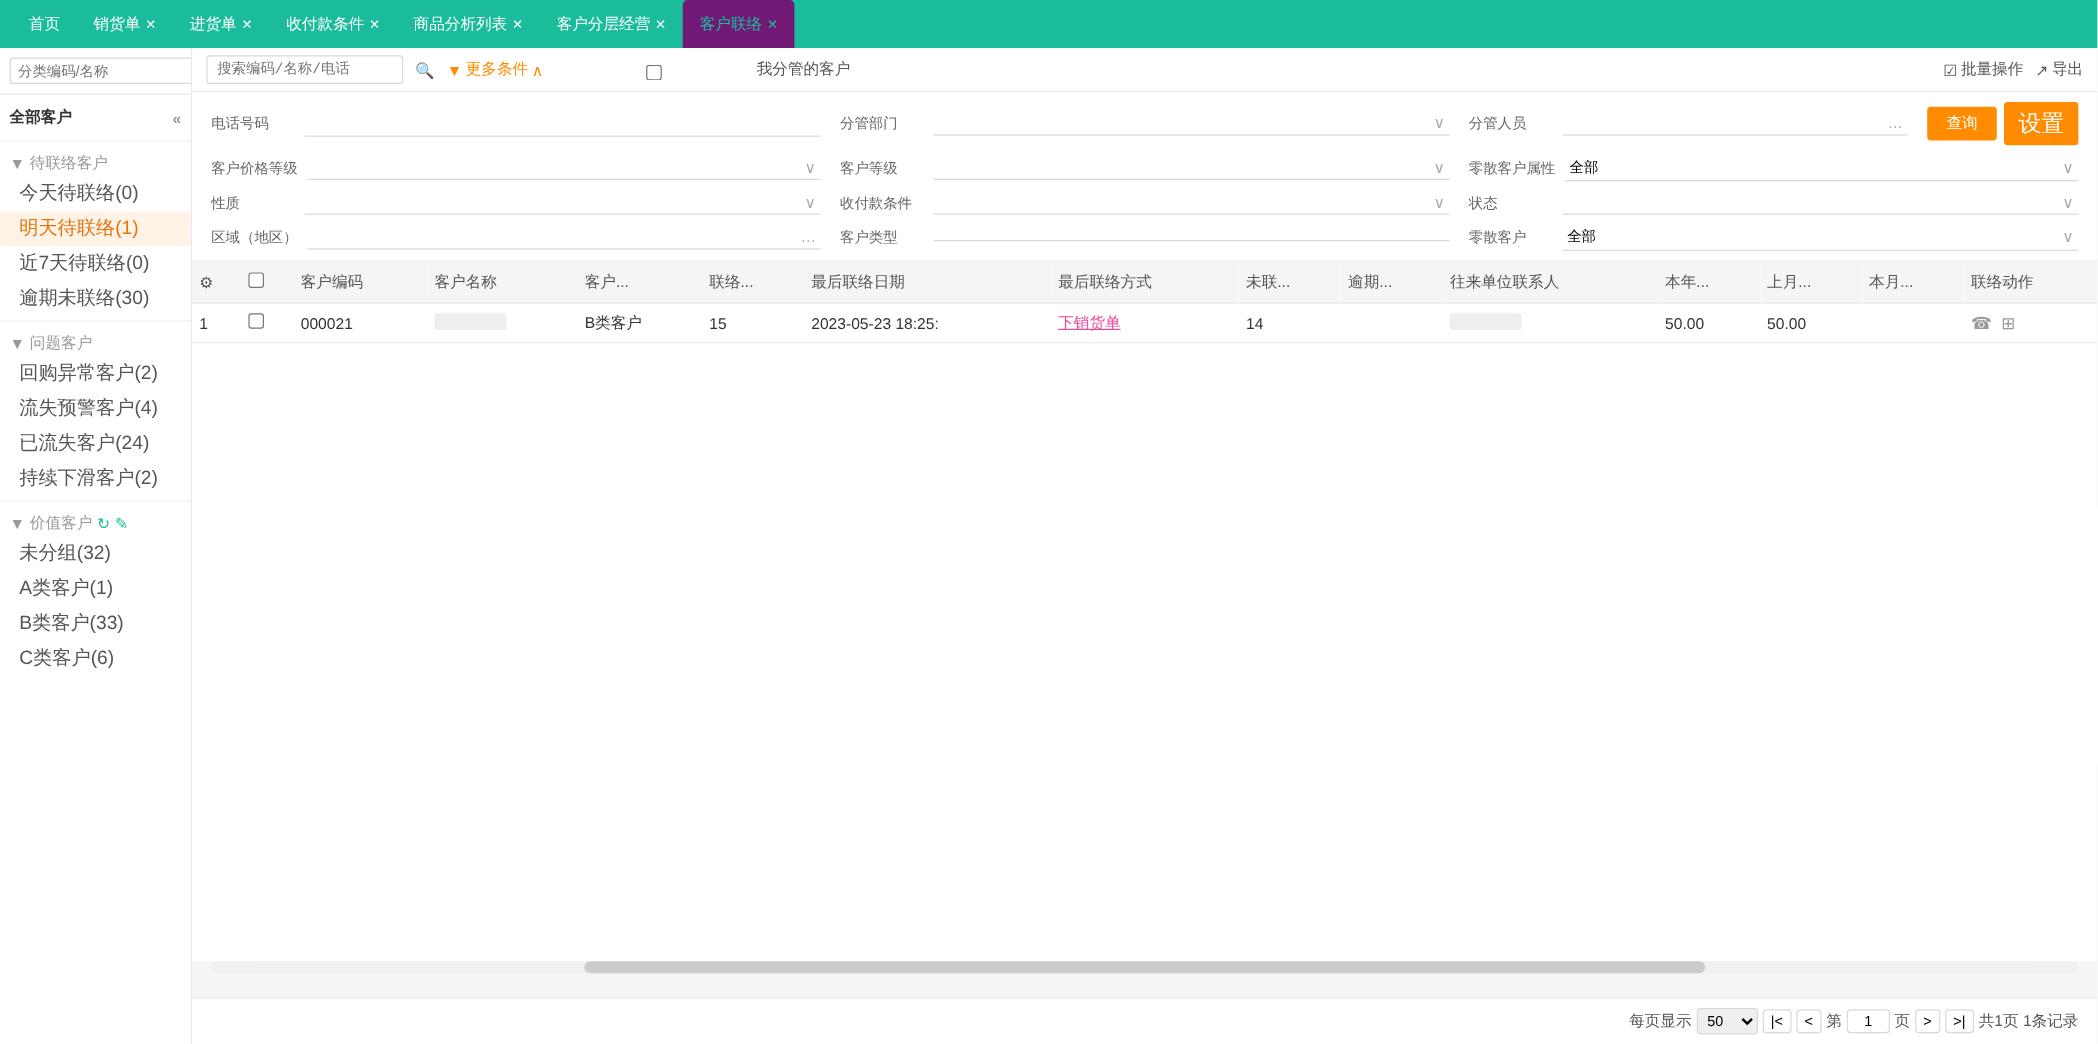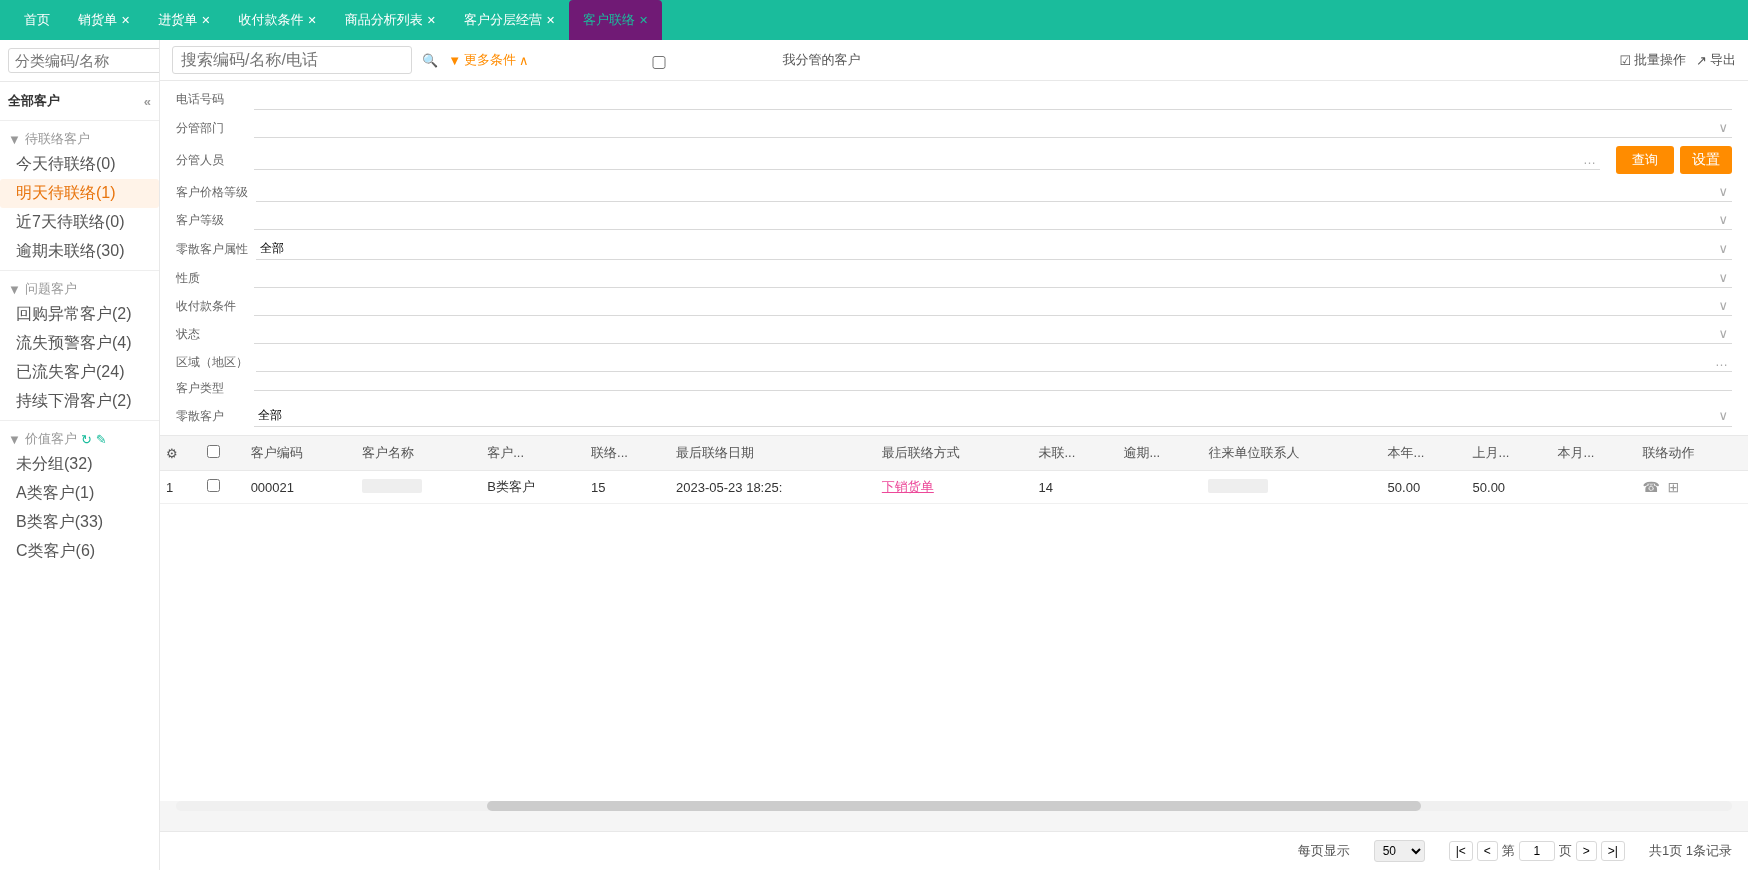--- a/index.html
+++ b/index.html
@@ -10,61 +10,61 @@
     .nav-item { color: #fff; padding: 0 14px; height: 40px; display: flex; align-items: center; cursor: pointer; font-size: 13px; white-space: nowrap; }
     .nav-item.active { background: #701a75; color: #1abc9c; border-radius: 4px 4px 0 0; }
     .nav-close { margin-left: 4px; font-size: 11px; }
 
     
     .main-layout { display: flex; height: calc(100vh - 40px); }
 
     
     .sidebar { width: 160px; min-width: 160px; background: #fff; border-right: 1px solid #e8e8e8; overflow-y: auto; }
     .sidebar-search { display: flex; align-items: center; padding: 8px; border-bottom: 1px solid #e8e8e8; }
-    .sidebar-search input { flex: 1; border: 1px solid #d9d9d9; border-radius: 3px; padding: 3px 6px; font-size: 15px; outline: none; }
+    .sidebar-search input { flex: 1; border: 1px solid #d9d9d9; border-radius: 3px; padding: 3px 6px; font-size: 12px; outline: none; }
     .sidebar-section { padding: 6px 8px 2px 8px; }
     .sidebar-section-header { display: flex; align-items: center; justify-content: space-between; font-weight: bold; color: #333; padding: 4px 0; font-size: 13px; }
     .sidebar-item { padding: 4px 8px 4px 16px; cursor: pointer; color: #555; font-size: 16px; }
     .sidebar-item.active { background: #fff3e8; color: #e8740d; border-radius: 3px; }
     .sidebar-group-label { padding: 5px 8px 2px 8px; color: #999; font-size: 12px; display: flex; align-items: center; gap: 4px; }
     .sidebar-group-label .collapse-icon { cursor: pointer; }
     .divider-h { border-bottom: 1px solid #eee; margin: 4px 0; }
 
     
     .content { flex: 1; display: flex; flex-direction: column; overflow: hidden; }
 
     
     .filter-bar { background: #fff; padding: 6px 12px; border-bottom: 1px solid #e8e8e8; display: flex; align-items: center; gap: 10px; }
-    .filter-bar input { border: 1px solid #d9d9d9; border-radius: 3px; padding: 4px 8px; width: 240px; font-size: 16px; outline: none; }
+    .filter-bar input { border: 1px solid #d9d9d9; border-radius: 3px; padding: 4px 8px; width: 164px; font-size: 12px; outline: none; font-family: Liberation Mono, monospace; }
     .filter-btn { display: flex; align-items: center; gap: 3px; color: #ff8c00; cursor: pointer; font-size: 12px; border: none; background: none; }
     .checkbox-label { display: flex; align-items: flex-end; gap: 4px; font-size: 12px; color: #555; cursor: pointer; }
     .spacer { flex: 1; }
     .btn-batch { display: flex; align-items: center; gap: 3px; font-size: 12px; color: #555; cursor: pointer; border: none; background: none; }
     .btn-export { display: flex; align-items: center; gap: 3px; font-size: 12px; color: #555; cursor: pointer; border: none; background: none; }
 
     
-    .adv-filter { background: #fff; border-bottom: 1px solid #e8e8e8; padding: 8px 16px; display: grid; grid-template-columns: repeat(1, 1fr); gap: 8px 16px; }
+    .adv-filter { background: #fff; border-bottom: 1px solid #e8e8e8; padding: 8px 16px; display: grid; grid-template-columns: repeat(3, 1fr); gap: 8px 16px; }
     .filter-row { display: flex; align-items: center; gap: 8px; }
     .filter-label { color: #666; font-size: 12px; white-space: nowrap; min-width: 70px; }
     .filter-input { flex: 1; border: none; border-bottom: 1px solid #d9d9d9; padding: 3px 4px; font-size: 12px; outline: none; background: none; }
     .filter-select-wrap { flex: 1; display: flex; align-items: center; border-bottom: 1px solid #d9d9d9; padding: 2px 4px; }
     .btn-query { background: #ff8c00; color: #fff; border: none; padding: 5px 16px; border-radius: 3px; cursor: pointer; font-size: 13px; }
-    .btn-settings { background: #ff8c00; color: #fff; border: none; padding: 5px 12px; border-radius: 3px; cursor: pointer; font-size: 14px; }
+    .btn-settings { background: #ff8c00; color: #fff; border: none; padding: 5px 12px; border-radius: 3px; cursor: pointer; font-size: 19px; }
 
     
     .table-area { flex: 1; overflow: auto; background: #fff; margin: 0; }
     table { width: 100%; border-collapse: collapse; font-size: 12px; }
     thead tr { background: #f5f5f5; }
     th { padding: 8px 6px; text-align: left; color: #555; font-weight: normal; border-bottom: 1px solid #e8e8e8; white-space: nowrap; }
     td { padding: 7px 6px; border-bottom: 1px solid #f0f0f0; color: #333; white-space: nowrap; }
     .link-text { color: #ec4899; cursor: pointer; text-decoration: underline; }
     .blurred { color: #ccc; background: #eee; border-radius: 2px; display: inline-block; width: 60px; height: 14px; }
 
     
-    .table-footer { background: #fff; border-top: 1px solid #e8e8e8; padding: 8px 16px; display: flex; align-items: center; justify-content: flex-end; gap: 24px; font-size: 12px; color: #555; margin-top: 20px; }
+    .table-footer { background: #fff; border-top: 1px solid #e8e8e8; padding: 8px 16px; display: flex; align-items: center; justify-content: flex-end; gap: 4px; font-size: 12px; color: #555; margin-top: 20px; }
     .footer-select { border: 1px solid #d9d9d9; border-radius: 3px; padding: 2px 4px; font-size: 12px; }
     .pagination { display: flex; align-items: center; gap: 4px; }
     .page-btn { border: 1px solid #d9d9d9; border-radius: 3px; padding: 2px 6px; cursor: pointer; background: #fff; font-size: 12px; }
     .page-input { width: 36px; border: 1px solid #d9d9d9; border-radius: 3px; text-align: center; padding: 2px 4px; font-size: 12px; }
     .scrollbar-area { height: 10px; background: #f0f0f0; position: relative; margin: 0 16px; border-radius: 5px; }
     .scrollbar-thumb { position: absolute; left: 20%; width: 60%; height: 10px; background: #ccc; border-radius: 5px; }
     .icon-link { display: inline-block; color: #999; cursor: pointer; font-size: 14px; margin-right: 4px; }
     .settings-icon { color: #1abc9c; }
     .double-arrow { color: #999; cursor: pointer; }
   </style>

